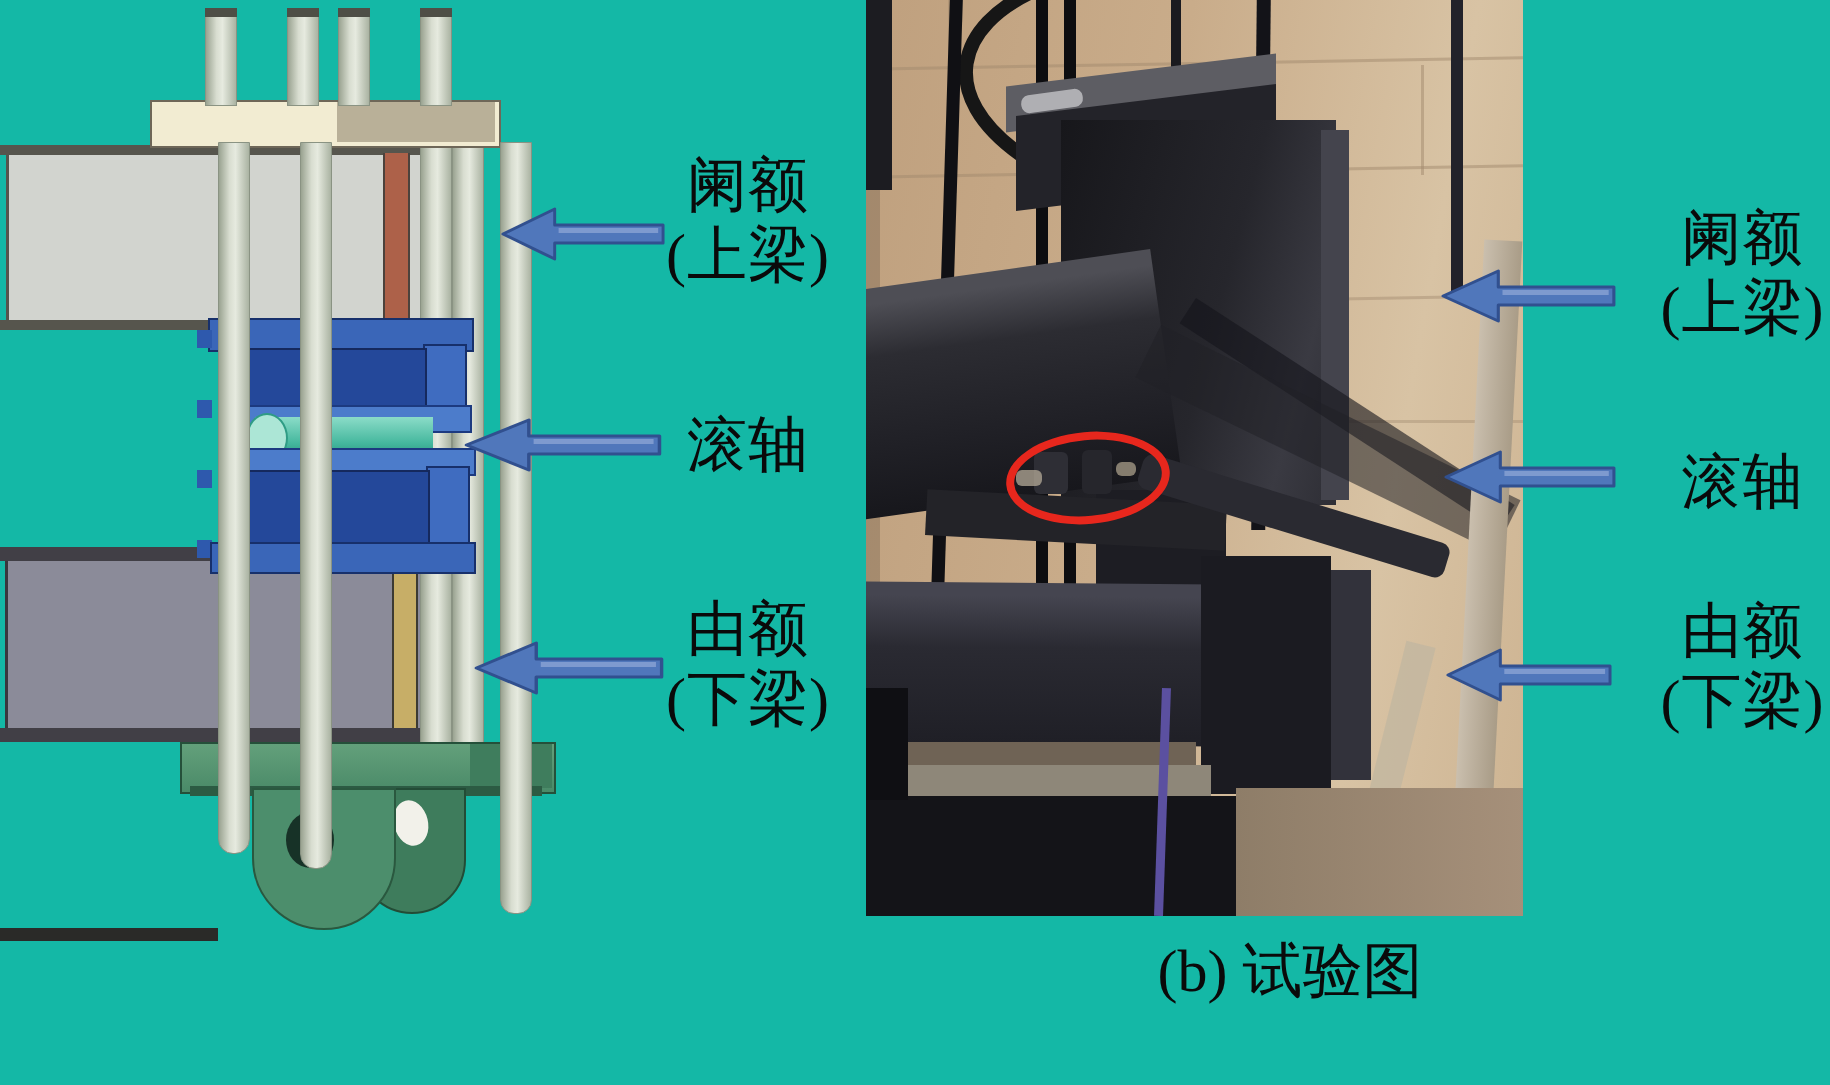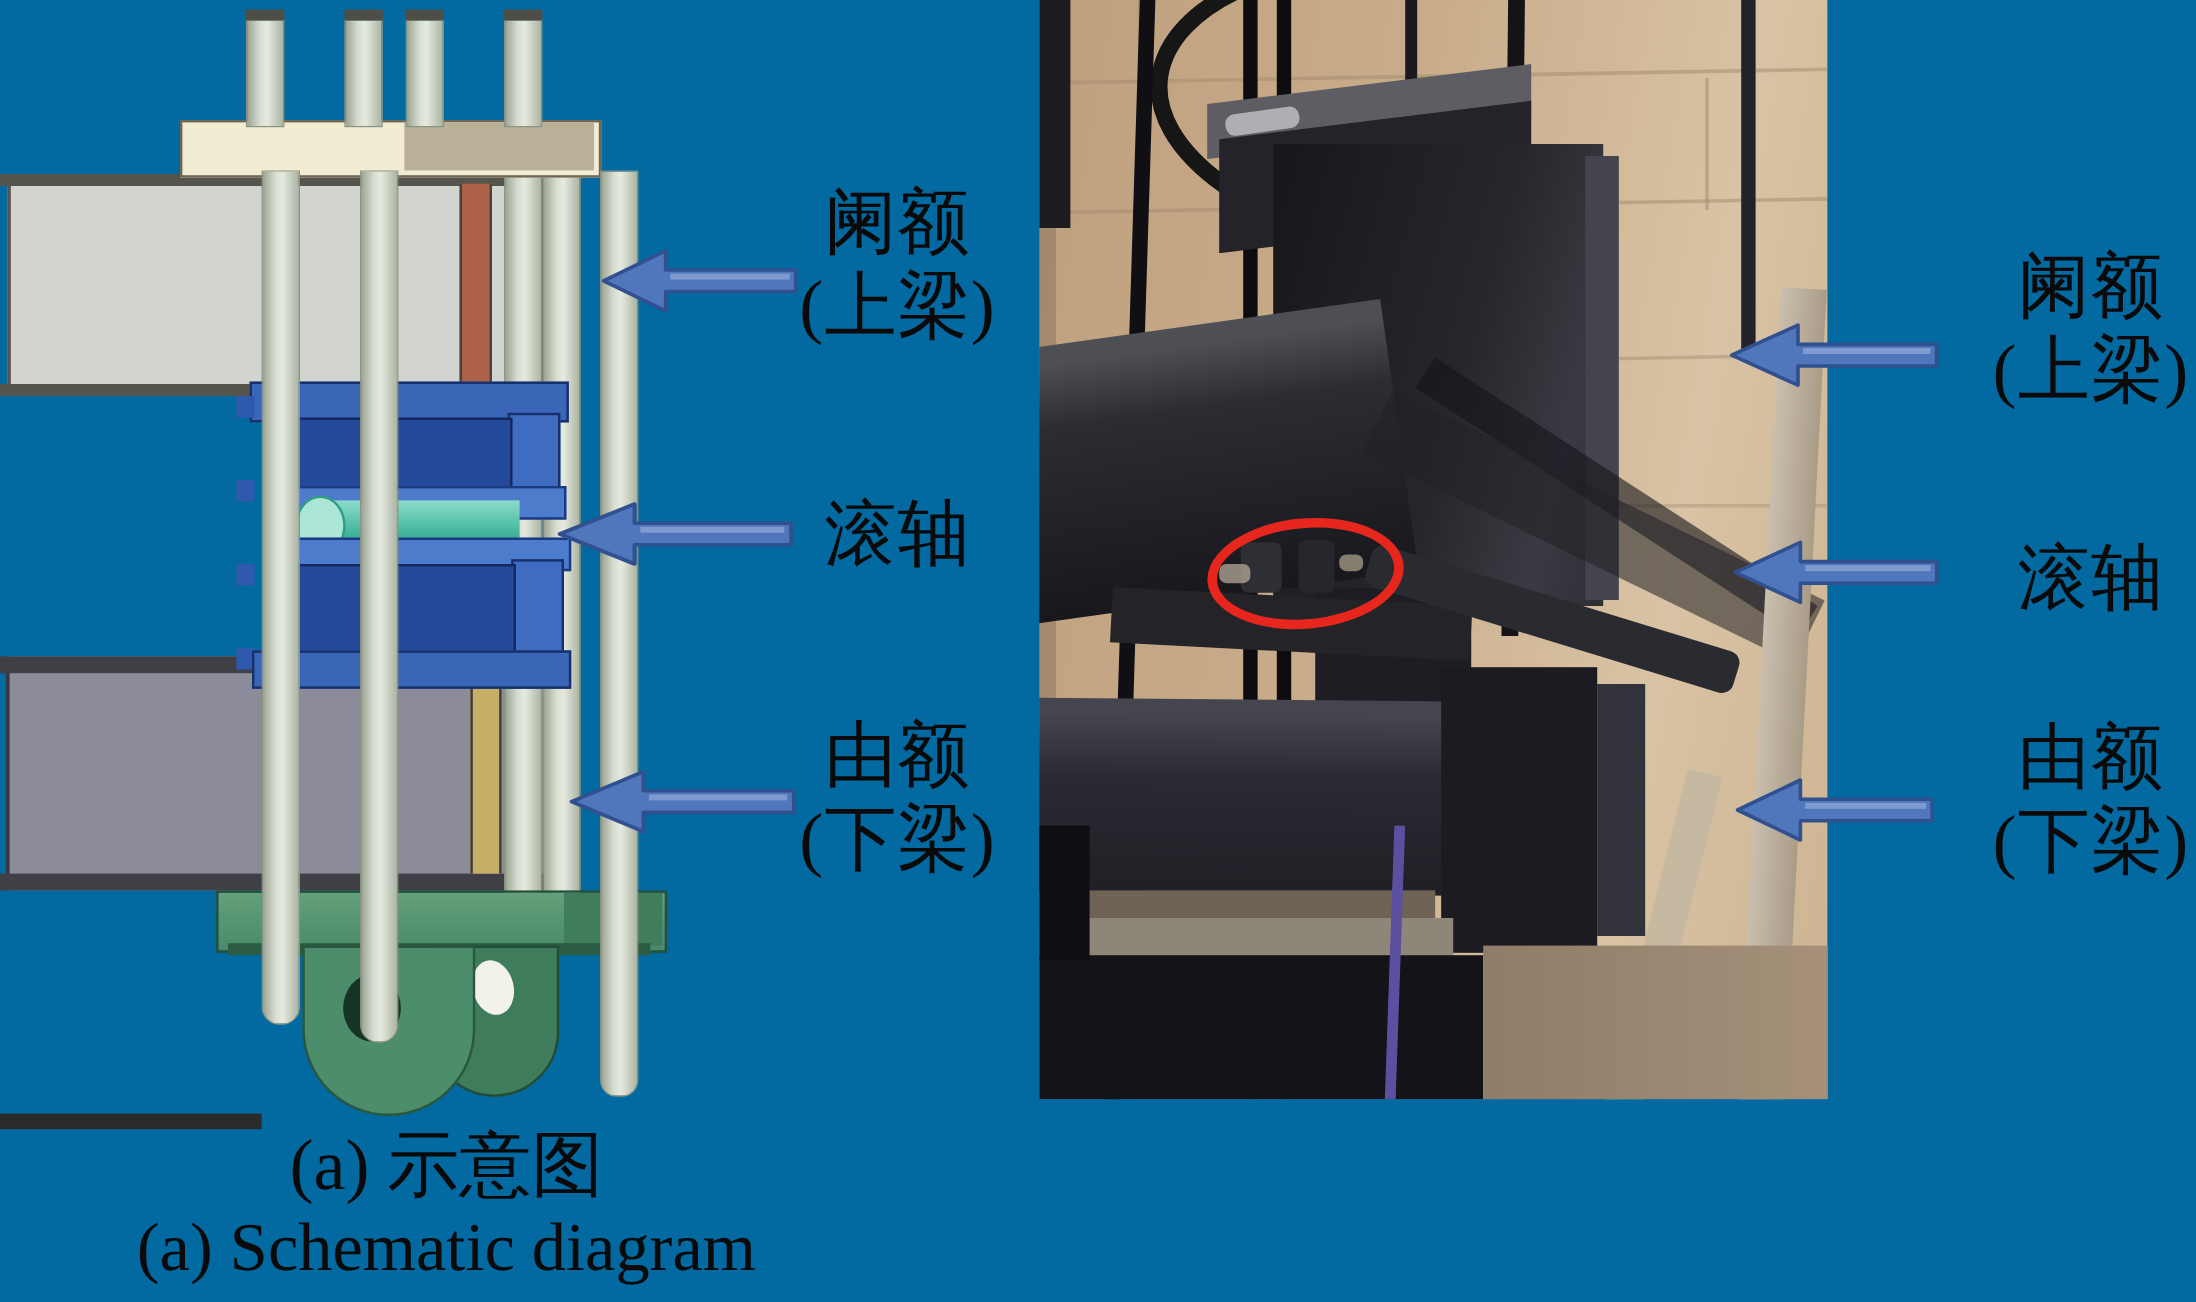--- a/index.html
+++ b/index.html
@@ -1,16 +1,16 @@
 <!DOCTYPE html>
 <html><head>
 <meta charset="utf-8">
 <style>
   html,body{margin:0;padding:0;background:#ffffff;}
-  #fig{position:relative;width:1830px;height:1085px;background:#0369a1;overflow:hidden;
+  #fig{position:relative;width:1830px;height:1085px;background:#14b8a6;overflow:hidden;
        font-family:"Liberation Serif",serif;}
   .abs{position:absolute;}
   .lbl{position:absolute;text-align:center;font:400 60px/70px "Liberation Serif",serif;
        color:#0a0a0a;letter-spacing:1px;white-space:nowrap;}
   .cap{position:absolute;width:640px;text-align:center;color:#0a0a0a;}
   .cap .zh{font:400 60px/74px "Liberation Serif",serif;}
   .cap .en{font:400 57px/64px "Liberation Serif",serif;}
   .arr{position:absolute;height:56px;}
   .rod{position:absolute;width:30px;background:linear-gradient(90deg,#9aa391,#d8ddd0 35%,#e6eadf 55%,#aab3a2);}
   .photo-rod{position:absolute;background:#101014;}
@@ -181,20 +181,17 @@
     <div>(上梁)</div>
   </div>
   <div class="lbl" style="left:1625px;top:447px;width:235px;">
     <div>滚轴</div>
   </div>
   <div class="lbl" style="left:1625px;top:596px;width:235px;">
     <div>由额</div>
     <div>(下梁)</div>
   </div>
 
-  <div class="cap" style="left:52px;top:934px;">
-    <div class="zh">(a) 示意图</div>
-    <div class="en">(a) Schematic diagram</div>
-  </div>
   <div class="cap" style="left:970px;top:934px;">
+    <div class="zh">(b) 试验图</div>
   </div>
 
 </div>
 
 </body></html>

